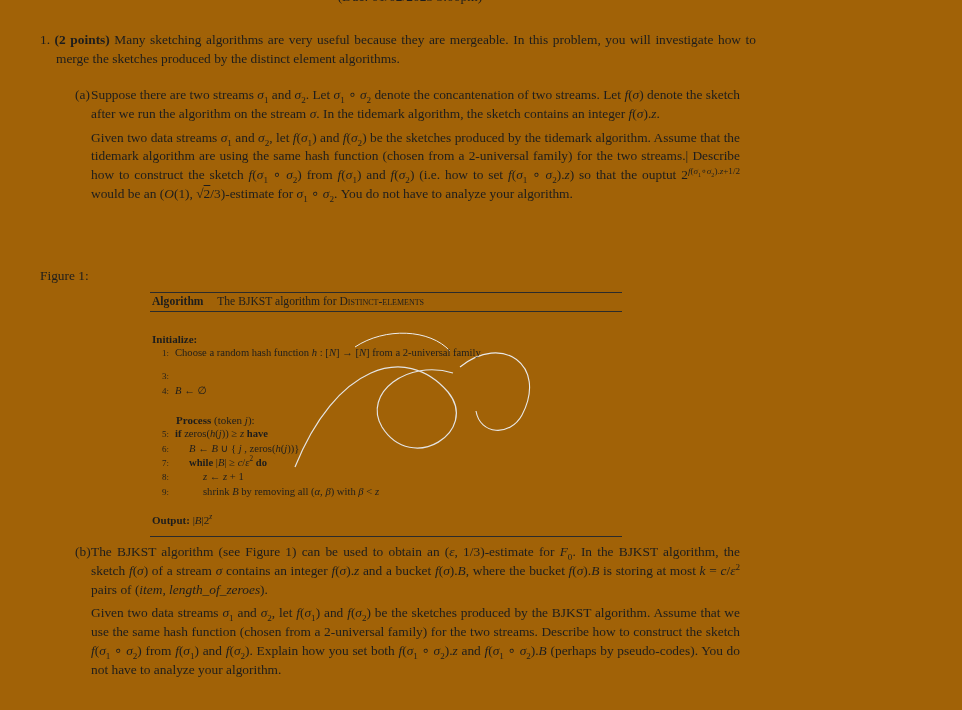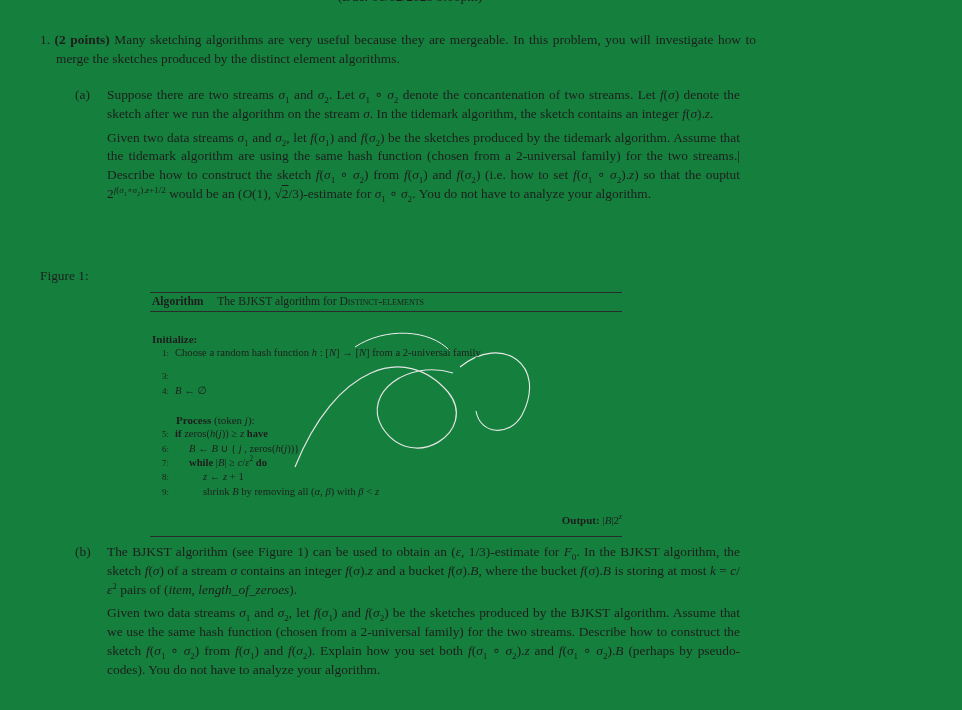--- a/index.html
+++ b/index.html
@@ -1,36 +1,36 @@
 <!DOCTYPE html>
 <html><head>
 <meta charset="utf-8">
 <style>
   html,body{margin:0;padding:0;background:#ffffff;}
   .page{
-    position:relative;width:962px;height:710px;background:#15803d;overflow:hidden;
+    position:relative;width:962px;height:710px;background:#a16207;overflow:hidden;
     font-family:"Liberation Serif", serif;color:#1d1d1d;
   }
   .clip-line{
     position:absolute;top:-11px;left:0;width:820px;text-align:center;
     font-size:13.5px;white-space:nowrap;
   }
   .item1{
     position:absolute;top:31px;left:40px;width:700px;
     font-size:13.4px;line-height:18.8px;text-align:justify;
     padding-left:16px;text-indent:-16px;
   }
   .part{
     position:absolute;left:75px;width:665px;
     font-size:13.4px;line-height:18.8px;
   }
   .part-a{top:86px;}
   .part-b{top:543px;}
   .part-label{position:absolute;left:0;top:0;}
-  .part .para{margin:0 0 5px 32px;text-align:justify;}
+  .part .para{margin:0 0 5px 16px;text-align:justify;}
   .fig-caption{
     position:absolute;top:268px;left:40px;width:700px;
     text-align:left;font-size:13.4px;
   }
   .algo{
     position:absolute;top:292px;left:150px;width:472px;
     border-top:1.5px solid #2b2b2b;border-bottom:1.5px solid #2b2b2b;
     font-size:10.6px;padding-bottom:9px;
   }
   .algo-header{
@@ -39,21 +39,21 @@
   .algo-header b{margin-right:11px;}
   .algo-body{padding:4px 0 0 2px;position:relative;}
   .algo-section{font-size:11px;margin-top:16px;line-height:14px;}
   .algo-row{display:flex;line-height:13.4px;align-items:baseline;}
   .lno{width:17px;text-align:right;margin-right:6px;font-size:9px;flex:none;}
   .lcontent{flex:1;}
   .ind1{padding-left:14px;}
   .ind2{padding-left:28px;}
   .gapA{margin-top:10px;}
   .gapB{margin-top:15px;margin-left:24px;}
-  .algo-output{margin-top:14px;font-size:11px;line-height:14px;text-align:right;}
+  .algo-output{margin-top:14px;font-size:11px;line-height:14px;}
   sup{font-size:68%;vertical-align:super;line-height:0;}
   sub{font-size:68%;vertical-align:sub;line-height:0;}
   .sc{font-variant:small-caps;}
   .ol{text-decoration:overline;}
   .scribbles{position:absolute;left:0;top:14px;pointer-events:none;}
 </style>
 </head>
 <body>
 
 <div class="page">

